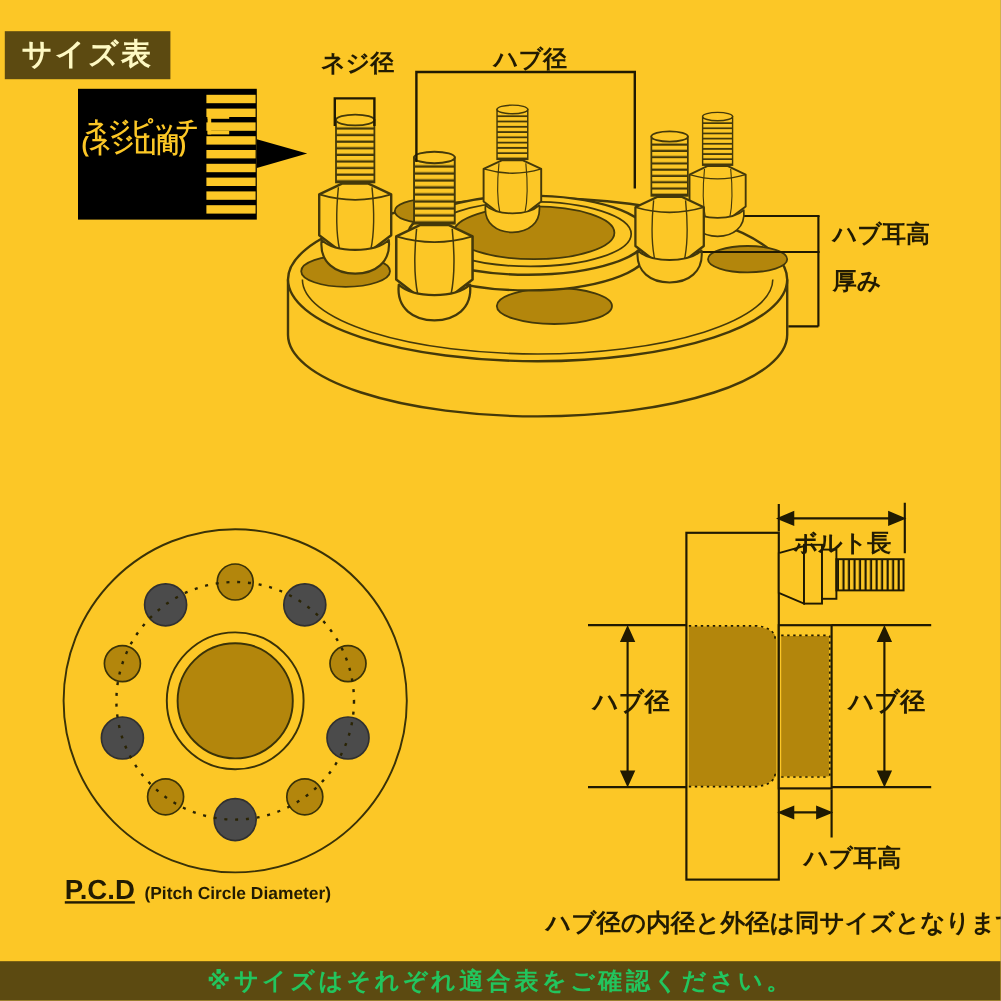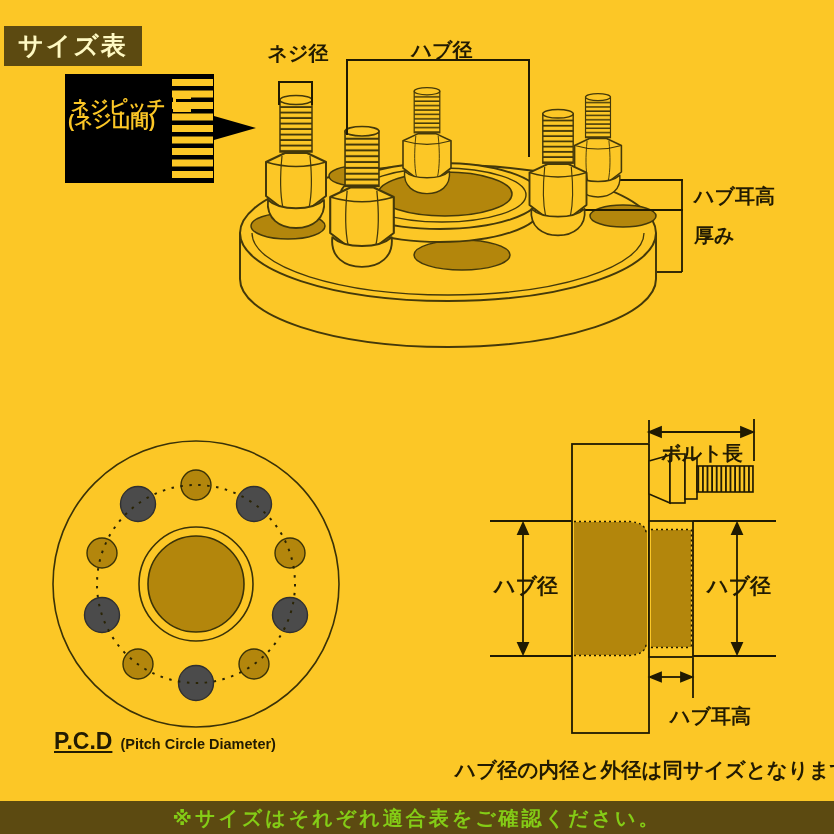--- a/index.html
+++ b/index.html
@@ -21,21 +21,21 @@
     display:inline-block;width:15px;height:10px;border:3px solid #fcc726;border-right:none;
     margin-left:7px;vertical-align:1px;
   }
   .dim{font-size:20px;}
   .dim21{font-size:21px;}
   .pcd-row{left:54px;top:729px;display:flex;align-items:baseline;}
   .pcd-main{font-size:23px;text-decoration:underline;}
   .pcd-sub{font-size:14.5px;margin-left:8px;}
   .note{font-size:20.5px;}
   .footer{
-    left:0;top:801px;width:834px;height:33px;background:#5c4a11;color:#84cc16;
+    left:0;top:801px;width:834px;height:33px;background:#5c4a11;color:#22c55e;
     font-size:20px;display:flex;align-items:center;justify-content:center;letter-spacing:3px;
   }
 </style>
 </head>
 <body>
 
 <div id="stage">
 
 <svg id="art" width="834" height="834" viewBox="0 0 834 834">
   <defs>

